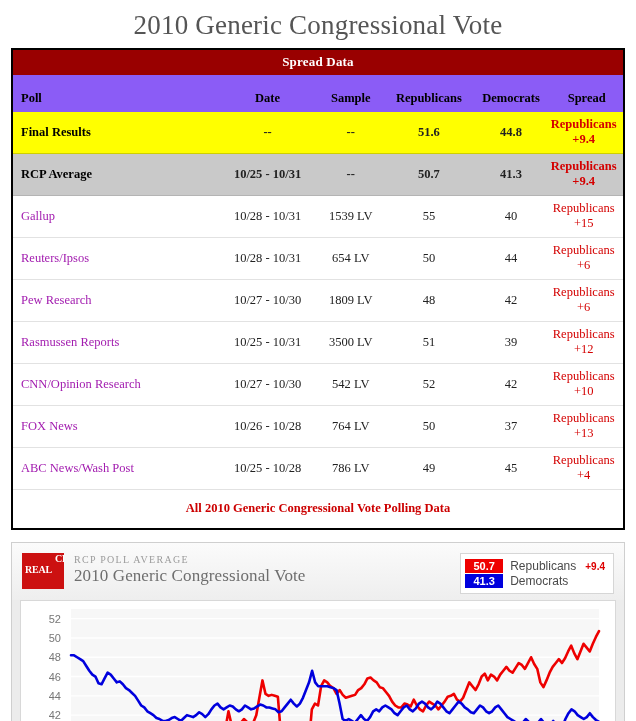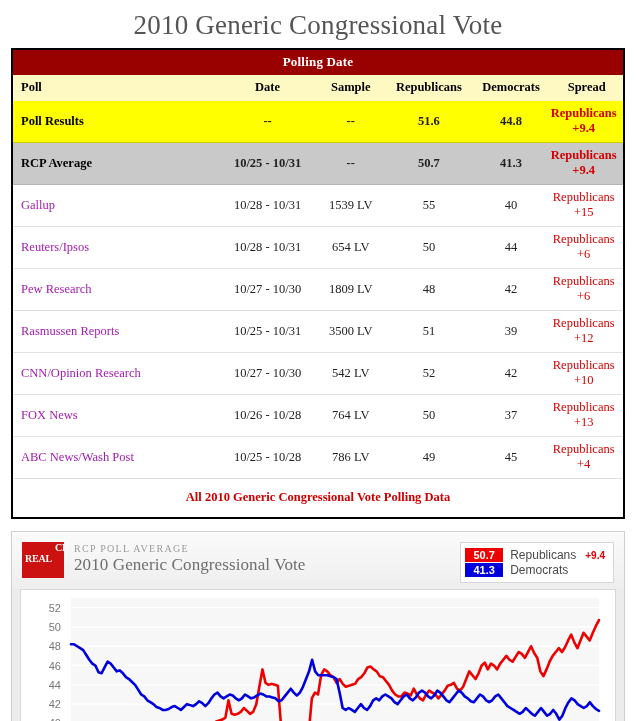--- a/index.html
+++ b/index.html
@@ -39,24 +39,24 @@
   table.polls tr.banner td{
     background:#990000;
     color:#ffffff;
     font-weight:bold;
     text-align:center;
     font-size:13px;
     padding:4px 0 5px 0;
     letter-spacing:0.2px;
   }
   table.polls tr.colhead td{
-    background:#fef9c3;
+    background:#8b5cf6;
     color:#000;
     font-weight:bold;
-    padding:5px 0 6px 0;
+    padding:16px 0 6px 0;
     font-size:12.5px;
   }
   table.polls td{padding:0;}
   table.polls tr.colhead td.c-poll{text-align:left;padding-left:8px;}
   table.polls tr.colhead td.c-date,
   table.polls tr.colhead td.c-sample,
   table.polls tr.colhead td.c-rep,
   table.polls tr.colhead td.c-dem,
   table.polls tr.colhead td.c-spread{text-align:center;}
 
@@ -179,32 +179,32 @@
       <colgroup>
         <col class="w-poll">
           <col class="w-date">
           <col class="w-sample">
         <col class="w-rep">
           <col class="w-dem">
           <col class="w-spread">
       </colgroup>
       <tbody id="table-body">
         <tr class="banner">
-          <td colspan="6">Polling Date</td>
+          <td colspan="6">Spread Data</td>
         </tr>
         <tr class="colhead">
           <td class="c-poll">Poll</td>
           <td class="c-date">Date</td>
           <td class="c-sample">Sample</td>
           <td class="c-rep">Republicans</td>
           <td class="c-dem">Democrats</td>
           <td class="c-spread">Spread</td>
         </tr>
       <tr class="datarow final">
-            <td class="c-poll">Poll Results</td>
+            <td class="c-poll">Final Results</td>
             <td class="c-date">--</td>
             <td class="c-sample">--</td>
             <td class="c-rep">51.6</td>
             <td class="c-dem">44.8</td>
             <td class="c-spread">Republicans +9.4</td>
           </tr>
           <tr class="datarow avg">
             <td class="c-poll">RCP Average</td>
             <td class="c-date">10/25 - 10/31</td>
             <td class="c-sample">--</td>

